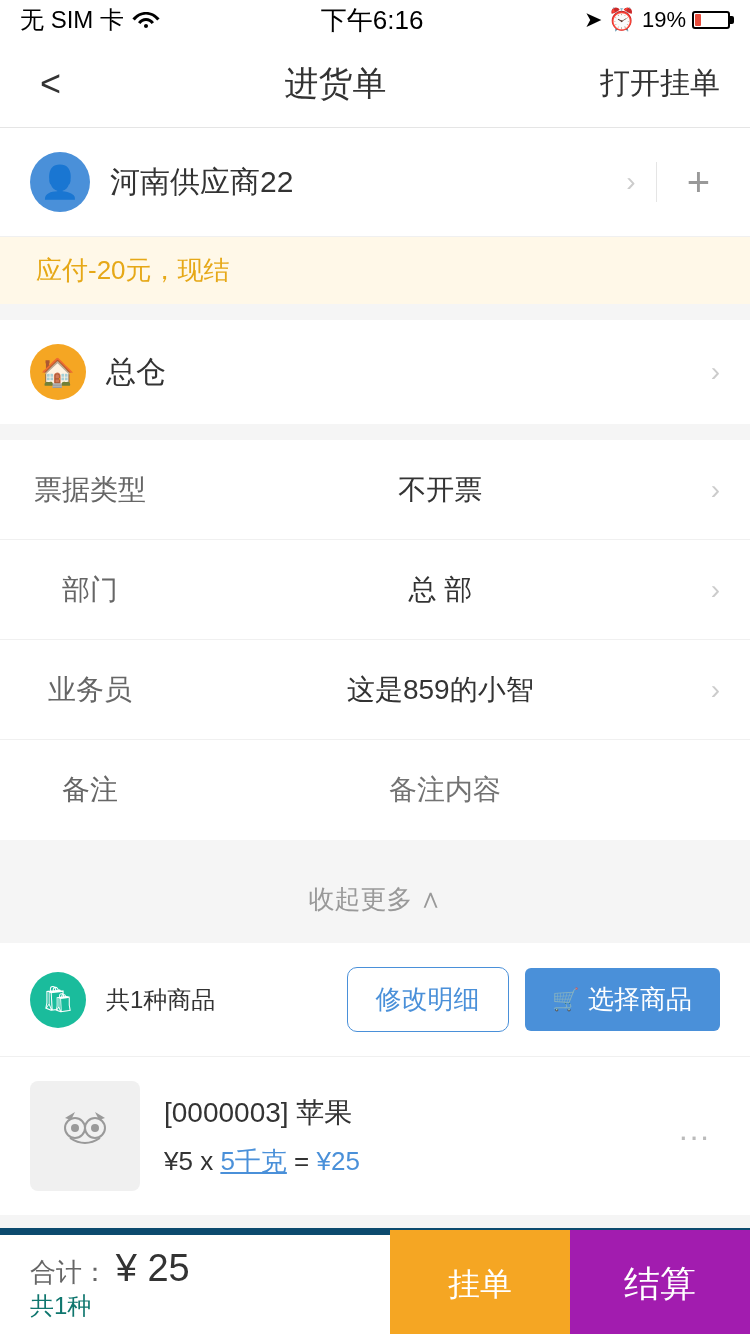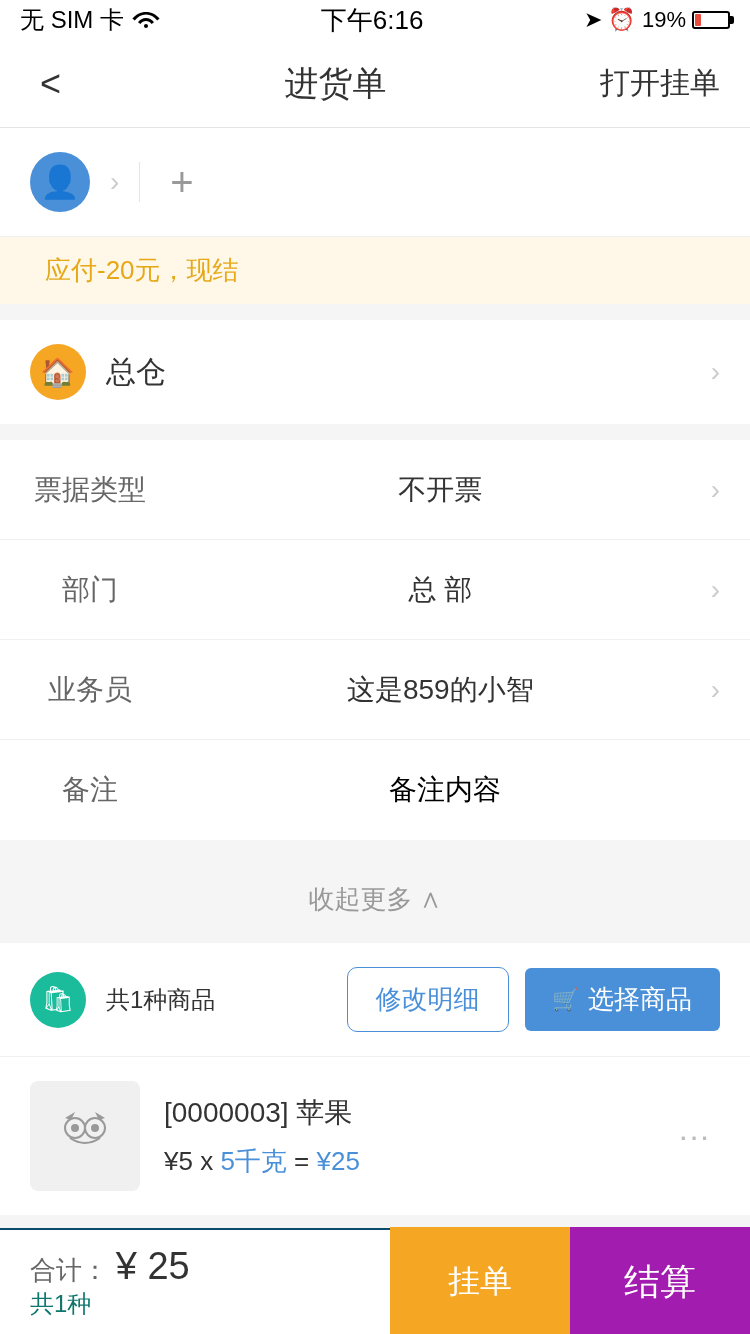--- a/index.html
+++ b/index.html
@@ -151,21 +151,21 @@
     .add-btn {
       font-size: 40px;
       color: #999;
       cursor: pointer;
       padding: 0 10px;
     }
 
     
     .notice-bar {
       background: #fff8e8;
-      padding: 16px 45px;
+      padding: 16px 36px;
       font-size: 26px;
       color: #e6a817;
     }
 
     
     .warehouse-row {
       display: flex;
       align-items: center;
       padding: 24px 30px;
       background: #fff;
@@ -212,21 +212,21 @@
       width: 120px;
       flex-shrink: 0;
     }
     .form-value {
       flex: 1;
       font-size: 28px;
       color: #333;
       padding-left: 20px;
     }
     .form-placeholder {
-      color: #000000;
+      color: #737373;
     }
 
     
     .collapse-more {
       background: #f5f5f5;
       padding: 26px;
       text-align: center;
       font-size: 26px;
       color: #999;
       cursor: pointer;
@@ -316,20 +316,21 @@
       font-size: 28px;
       color: #333;
       margin-bottom: 12px;
     }
     .product-detail {
       font-size: 26px;
       color: #333;
     }
     .product-detail .highlight {
       color: #4a90d9;
+      text-decoration: underline;
     }
     .product-total {
       color: #4a90d9;
     }
     .product-more {
       color: #bbb;
       font-size: 32px;
       padding: 10px;
       cursor: pointer;
     }
@@ -337,21 +338,21 @@
     
     .bottom-bar {
       position: fixed;
       bottom: 0;
       left: 0;
       width: 750px;
       height: 106px;
       display: flex;
       align-items: center;
       background: #fff;
-      border-top: 2px solid #0c4a6e;
+      border-top: 7px solid #0c4a6e;
     }
     .total-section {
       flex: 1;
       padding: 0 30px;
     }
     .total-label {
       font-size: 26px;
       color: #666;
       display: inline;
     }
@@ -427,20 +428,21 @@
   <span class="nav-action">打开挂单</span>
 </div>
 
 <div class="content">
 
   <div class="section">
     <div class="supplier-row">
       <div class="supplier-avatar">
         <span class="avatar-person-icon">👤</span>
       </div>
+      <span class="supplier-name">河南供应商22</span>
       <span class="chevron-right">›</span>
       <div class="divider-vertical"></div>
       <span class="add-btn">+</span>
     </div>
     <div class="notice-bar">应付-20元，现结</div>
   </div>
 
   <div class="section">
     <div class="warehouse-row">
       <div class="warehouse-icon">

